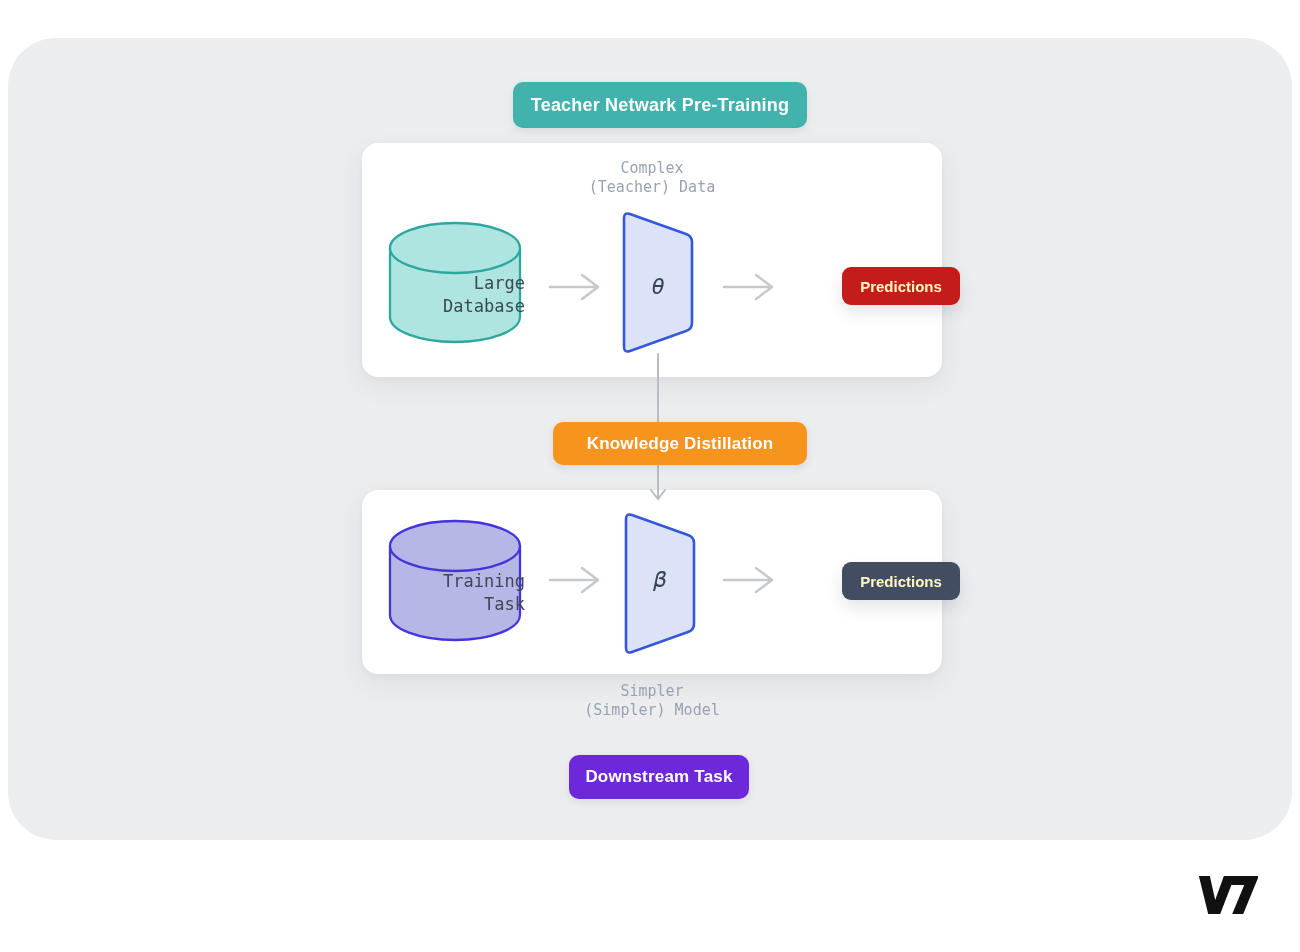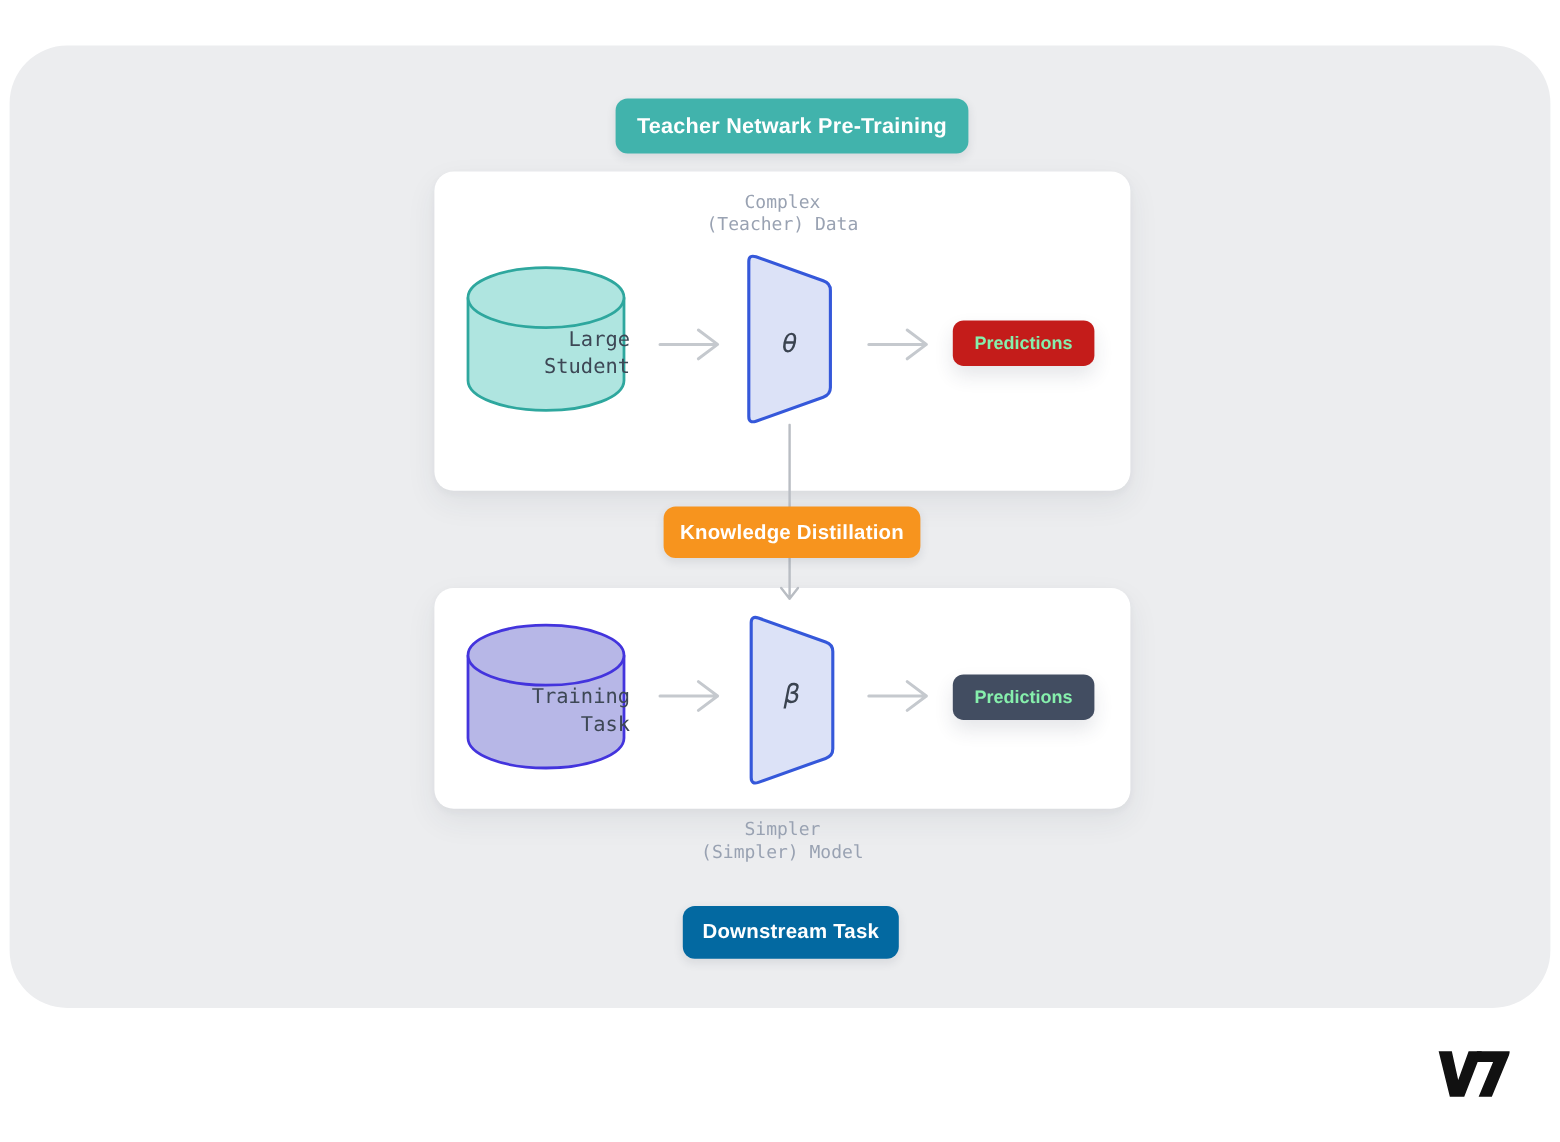--- a/index.html
+++ b/index.html
@@ -24,37 +24,37 @@
     z-index: 0;
   }
 
   .card {
     position: absolute;
     background: #FFFFFF;
     border-radius: 16px;
     box-shadow: 0 10px 26px rgba(40, 50, 70, 0.07), 0 2px 6px rgba(40,50,70,0.04);
     z-index: 1;
   }
-  .card.teacher { left: 362px; top: 143px; width: 580px; height: 266px; }
+  .card.teacher { left: 362px; top: 143px; width: 580px; height: 234px; }
   .card.student { left: 362px; top: 490px; width: 580px; height: 184px; }
 
   .badge {
     position: absolute;
     display: flex;
     align-items: center;
     justify-content: center;
     color: #ffffff;
     font-weight: 700;
     border-radius: 10px;
     z-index: 3;
     box-shadow: 0 3px 8px rgba(40,50,70,0.10);
     letter-spacing: 0.2px;
   }
   .badge.teacher-pretraining { left: 513px; top: 82px; width: 294px; height: 46px; font-size: 18px; }
-  .badge.knowledge-distillation { left: 553px; top: 422px; width: 214px; height: 43px; font-size: 17px; }
+  .badge.knowledge-distillation { left: 553px; top: 422px; width: 254px; height: 43px; font-size: 17px; }
   .badge.downstream-task { left: 569px; top: 755px; width: 180px; height: 44px; font-size: 17px; }
 
   .card-title {
     position: absolute;
     left: 0; right: 0;
     text-align: center;
     font-family: "DejaVu Sans Mono", monospace;
     font-size: 15px;
     line-height: 19px;
     color: #99A2B2;
@@ -107,24 +107,25 @@
   .card.teacher .model-symbol { left: 258px; top: 131px; }
   .card.student .model-symbol { left: 260px; top: 77px; }
 
   .predictions-btn {
     position: absolute;
     width: 118px; height: 38px;
     display: flex;
     align-items: center;
     justify-content: center;
     border-radius: 9px;
-    color: #86efac;
+    color: #fef9c3;
     font-size: 15px;
     font-weight: 700;
     box-shadow: 0 8px 16px rgba(40,50,70,0.12);
+    margin-left: 48px;
   }
   .card .predictions-btn { left: 432px; }
   .card.teacher .predictions-btn { top: 124px; }
   .card.student .predictions-btn { top: 72px; }
 
   .connector {
     position: absolute;
     left: 650px; top: 353px;
     width: 16px; height: 155px;
     z-index: 2;
@@ -151,21 +152,21 @@
       <div>(Teacher) Data</div>
     </div>
 
     <div class="cylinder">
       <svg width="140" height="130" viewBox="0 0 140 130">
         <path d="M5,30 L5,99 A65,25 0 0 0 135,99 L135,30" stroke-width="2.3" fill="#AFE5E0" stroke="#2EA79E"></path>
         <ellipse cx="70" cy="30" rx="65" ry="25" stroke-width="2.3" fill="#AFE5E0" stroke="#2EA79E"></ellipse>
       </svg>
       <div class="cylinder-label">
         <div>Large</div>
-        <div>Student</div>
+        <div>Database</div>
       </div>
     </div>
 
     <svg class="flow-arrow in" viewBox="0 0 60 34">
       <path d="M3,17 H49 M35,5 L51,17 L35,29" fill="none" stroke-width="2.5" stroke-linecap="round" stroke-linejoin="round" stroke="#C5C9CE"></path>
     </svg>
 
     <svg class="trapezoid" viewBox="0 0 76 148">
       <path d="M10,7 L66,27 Q72,29 72,35 L72,116 Q72,122 66,124 L10,144 Q4,146 4,140 L4,11 Q4,5 10,7 Z" stroke-width="2.6" stroke-linejoin="round" fill="#DCE2F7" stroke="#3558DA"></path>
     </svg>
@@ -210,21 +211,21 @@
     </svg>
 
     <div class="predictions-btn" style="background: rgb(66, 77, 97);">Predictions</div>
 
     <div class="card-title">
       <div>Simpler</div>
       <div>(Simpler) Model</div>
     </div>
   </div>
 
-  <div class="badge downstream-task" style="background: #0369a1;">Downstream Task</div>
+  <div class="badge downstream-task" style="background: #6d28d9;">Downstream Task</div>
 
   <svg class="v7-logo" viewBox="0 0 62 42" aria-label="V7">
     <g transform="skewX(-4) translate(3,0)">
       <polygon points="0,2 11,2 18,26 25,2 36,2 24,40 12,40" fill="#111111"></polygon>
       <polygon points="32,2 60,2 47,40 36,40 46,11 29,11 32,2" fill="#111111"></polygon>
     </g>
   </svg>
 </div>
 
 </body></html>

